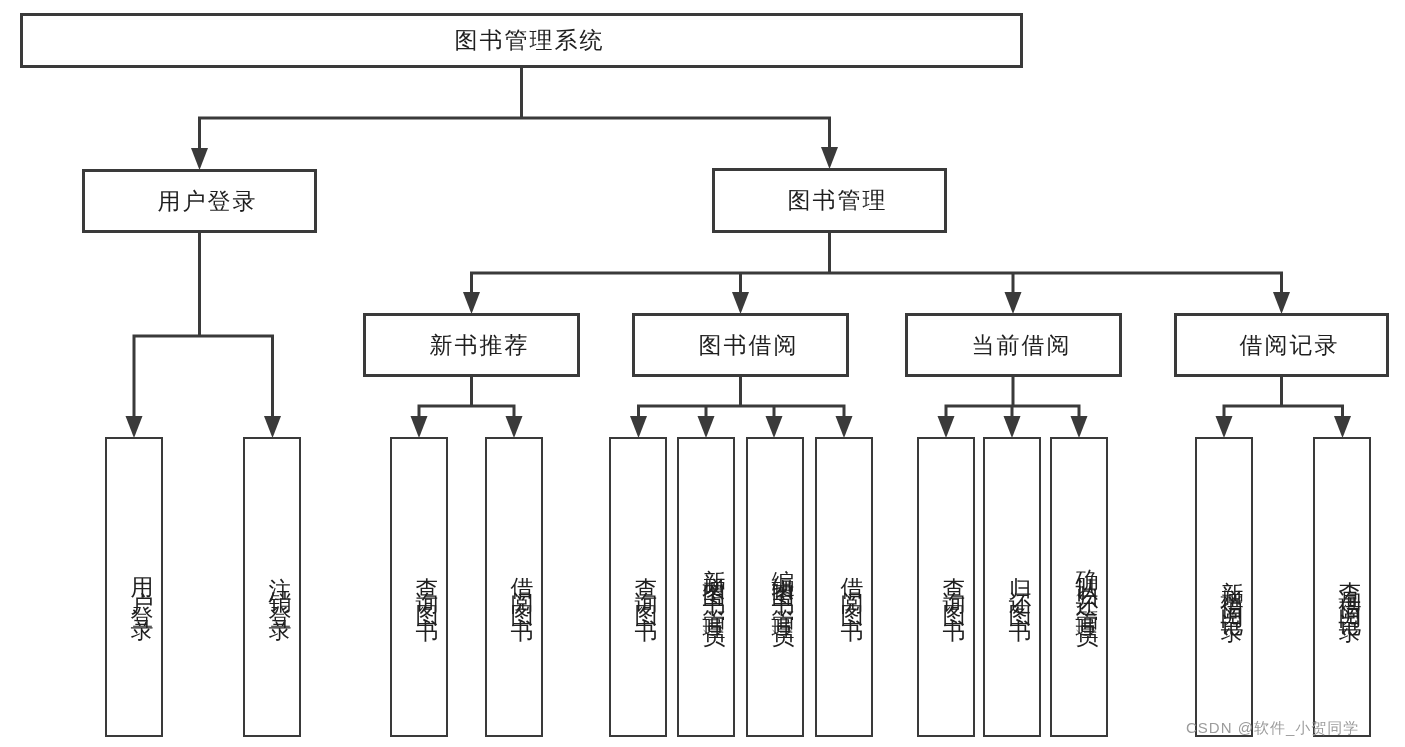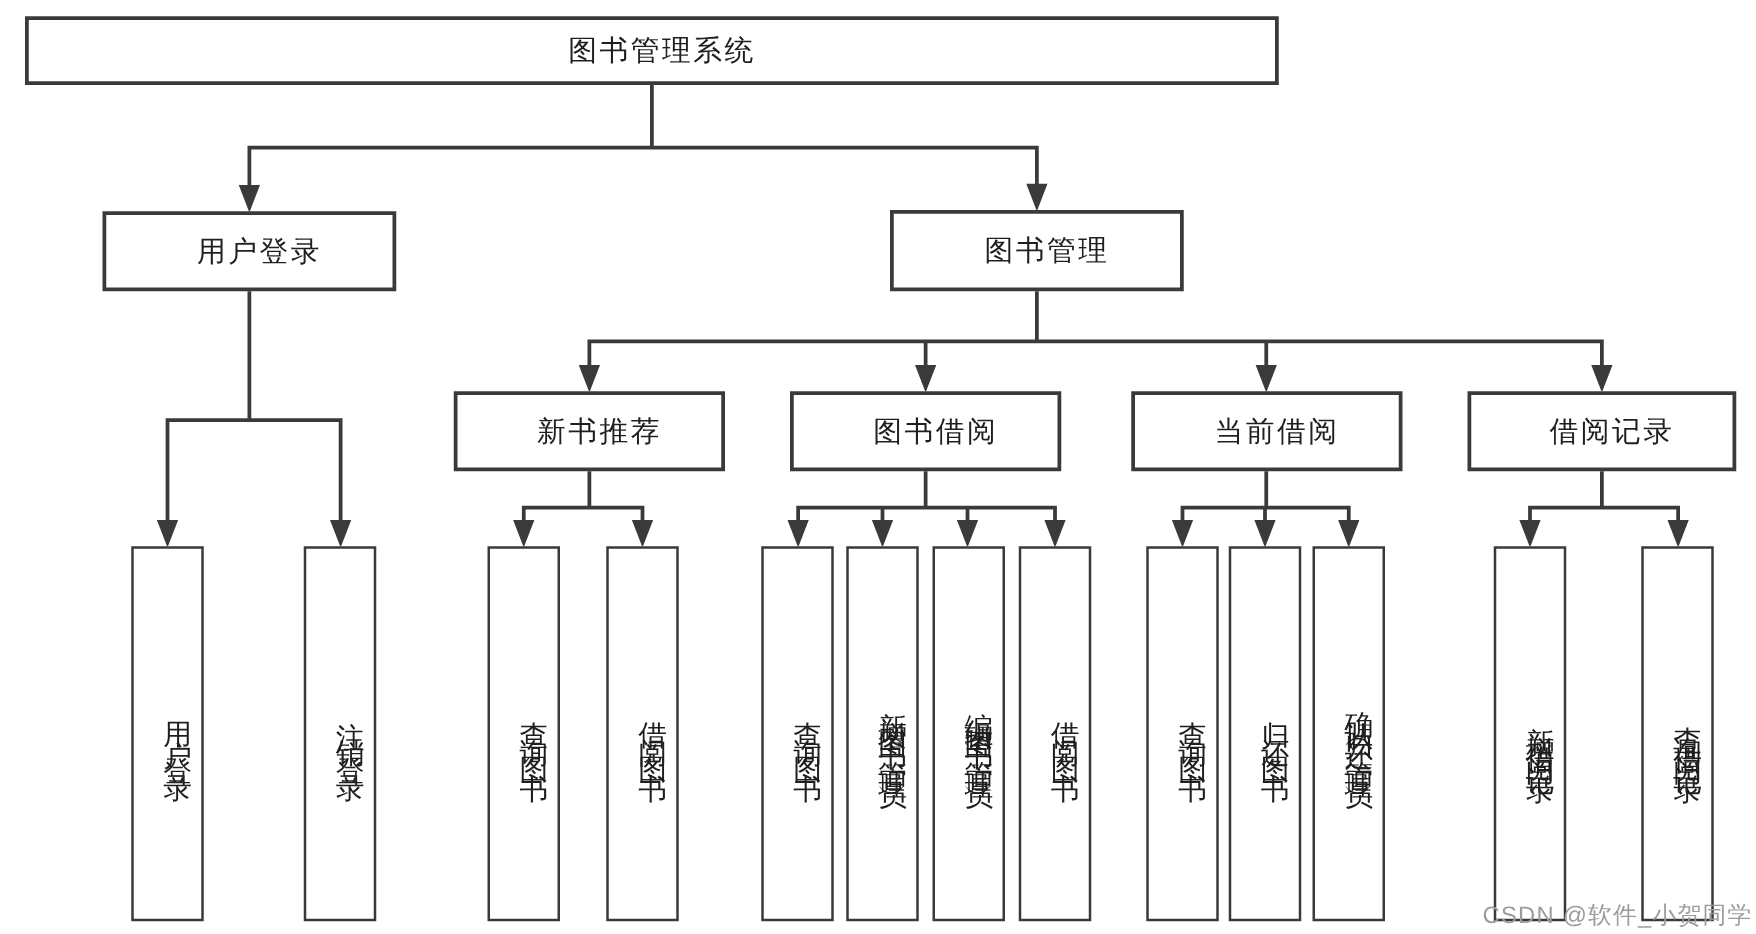--- a/index.html
+++ b/index.html
@@ -44,21 +44,21 @@
     font-size:23px;
     letter-spacing:8px;
     line-height:1;
     white-space:nowrap;
   }
   .leaf.short span{letter-spacing:14px;}
   #watermark{
     position:absolute;
     left:1186px;top:719px;
     z-index:2;
-    font-size:19px;
+    font-size:15px;
     color:var(--watermark);
     letter-spacing:1px;
     white-space:nowrap;
   }
 </style>
 </head>
 <body>
 
 <div id="canvas">
 

